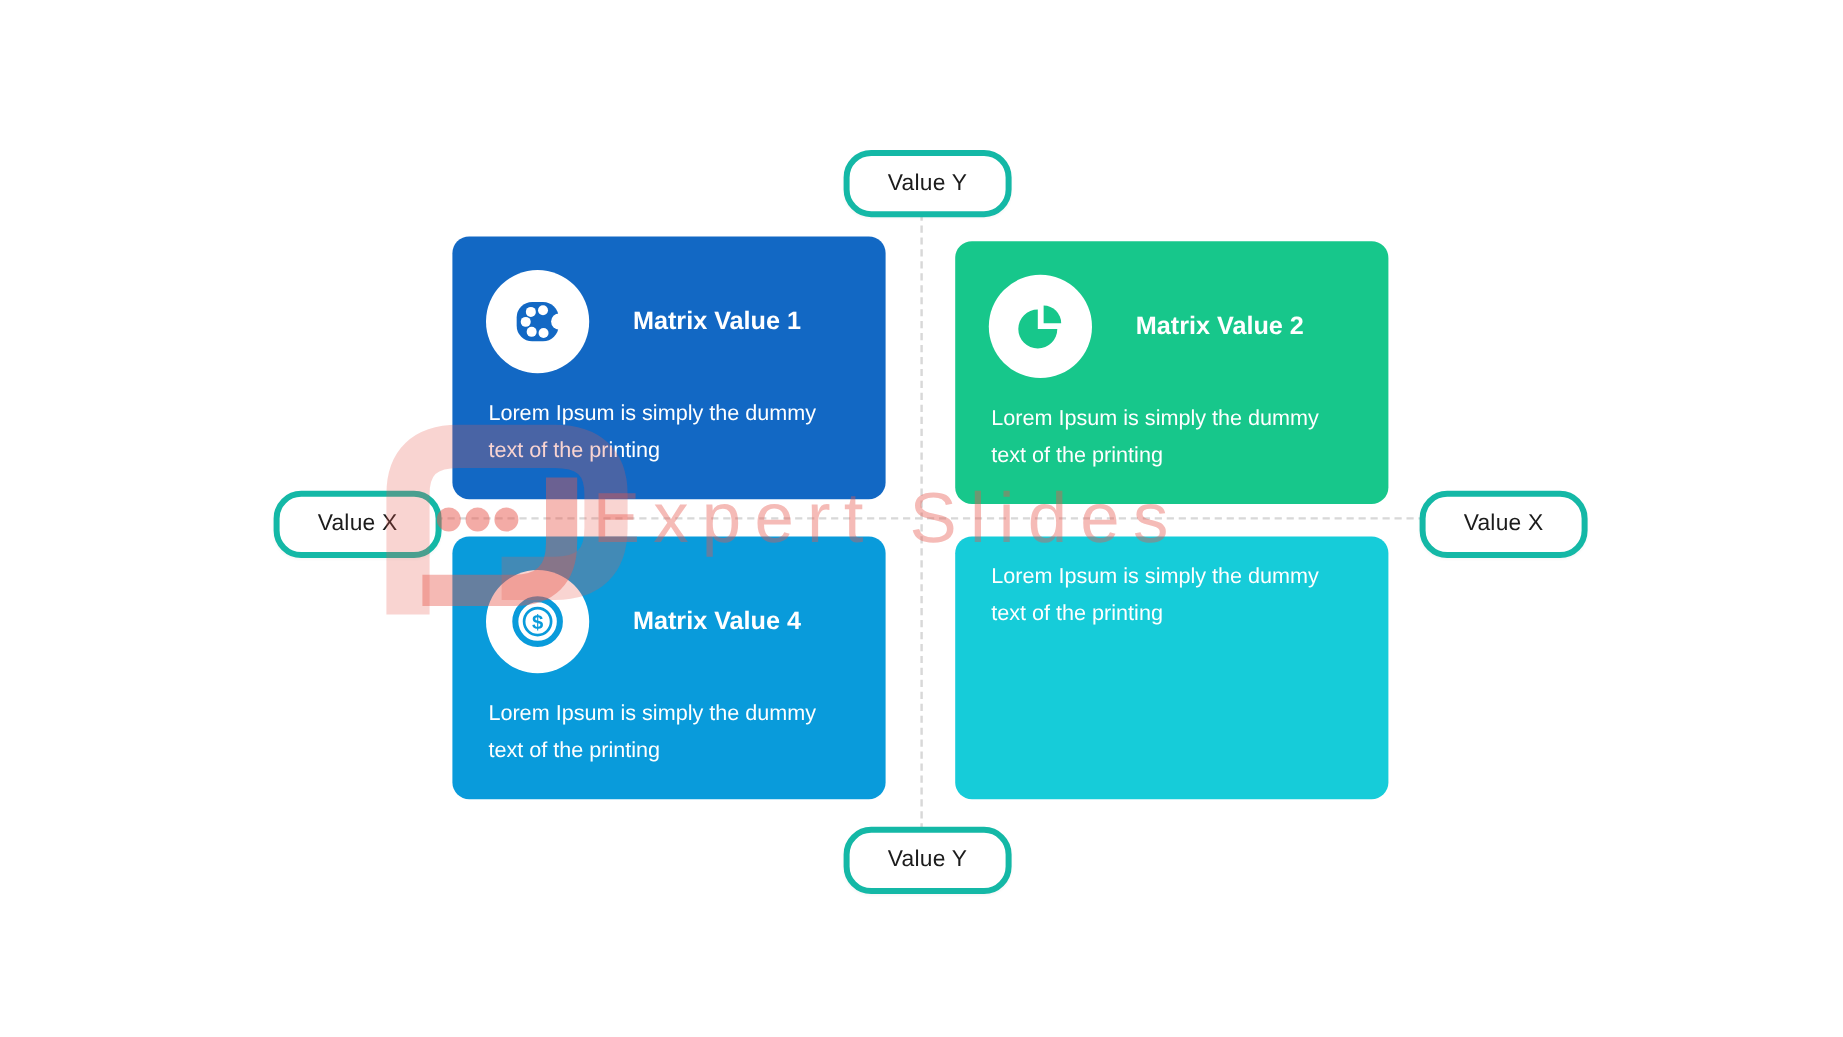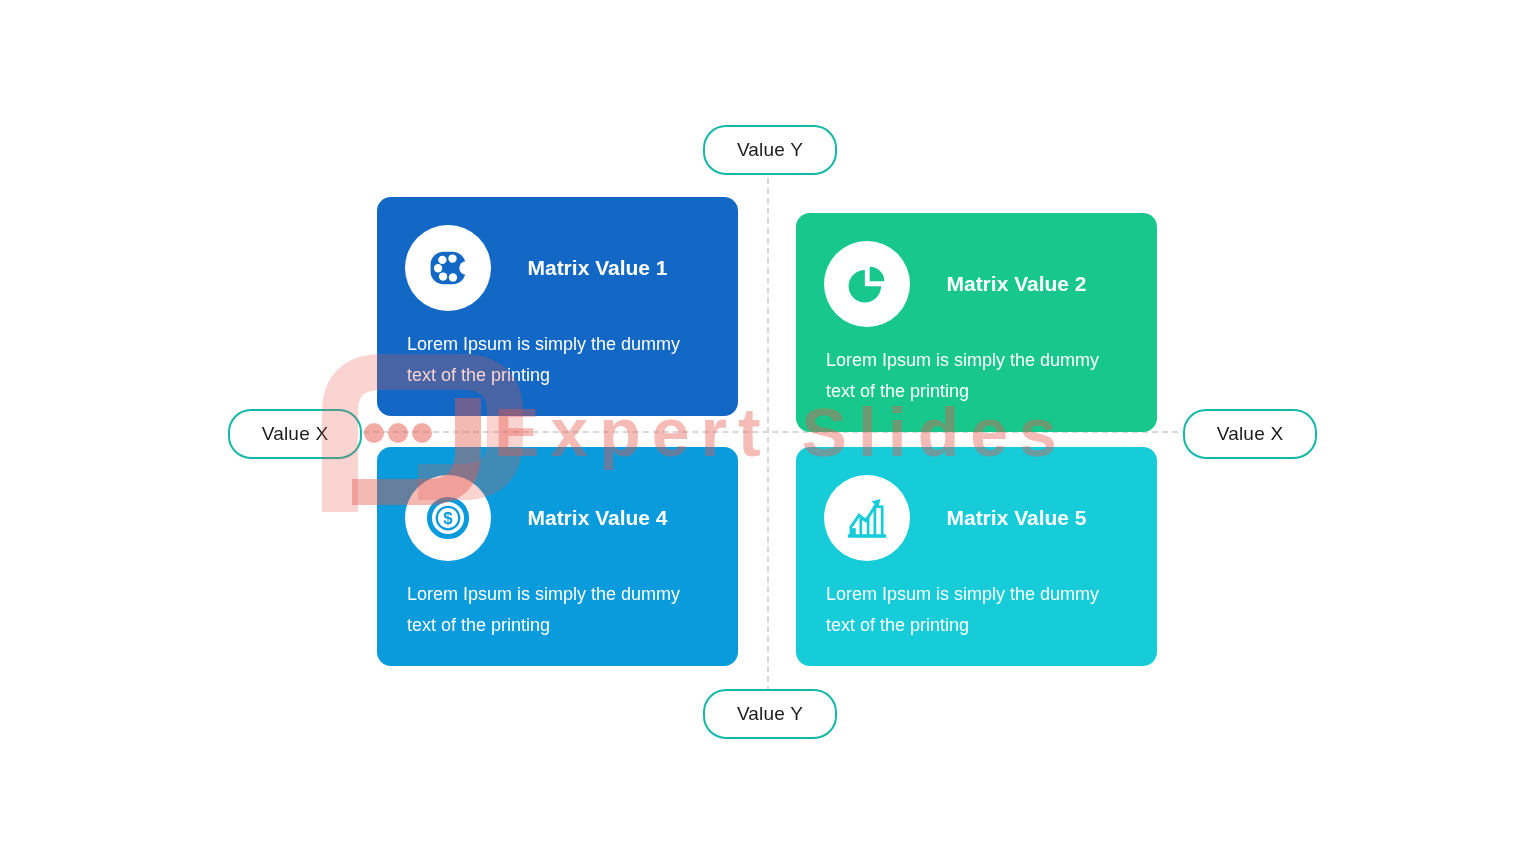--- a/index.html
+++ b/index.html
@@ -16,37 +16,37 @@
     border-left:2px dashed #d8d8d8;z-index:1;
   }
   .hline{
     position:absolute;top:431px;left:293px;width:955px;height:0;
     border-top:2px dashed #d8d8d8;z-index:1;
   }
 
   
   .pill{
     position:absolute;width:130px;height:46px;z-index:3;
-    background:#ffffff;border:2px solid #14b8a6;border-radius:23px;
+    background:#ffffff;border:5px solid #14b8a6;border-radius:23px;
     display:flex;align-items:center;justify-content:center;
     font-size:19px;color:#1c1c1c;letter-spacing:.2px;
     box-shadow:0 1px 2px rgba(0,0,0,0.03);
   }
   .pill.top{left:703px;top:125px;}
   .pill.bottom{left:703px;top:689px;}
   .pill.left{left:228px;top:409px;}
   .pill.right{left:1183px;top:409px;}
 
   
   .card{
     position:absolute;width:361px;height:219px;border-radius:14px;z-index:2;
     color:#ffffff;
   }
   .card.q1{left:377px;top:197px;}
-  .card.q2{left:796px;top:213px;}
+  .card.q2{left:796px;top:201px;}
   .card.q3{left:377px;top:447px;}
   .card.q4{left:796px;top:447px;}
   .card-head{
     display:flex;align-items:center;padding:28px 28px 0 28px;
   }
   .icon-circle{
     width:86px;height:86px;border-radius:50%;background:#ffffff;flex:none;
     display:flex;align-items:center;justify-content:center;
   }
   .card-title{
@@ -55,21 +55,21 @@
   }
   .card-body{
     margin:18px 30px 0 30px;max-width:302px;
     font-size:18px;line-height:31px;color:#ffffff;
   }
 
   
   .watermark{position:absolute;inset:0;z-index:4;pointer-events:none;}
   .wm-text{
     position:absolute;left:494px;top:383px;height:98px;line-height:98px;
-    font-size:68px;font-weight:700;letter-spacing:11px;white-space:nowrap;
+    font-size:59px;font-weight:400;letter-spacing:11px;white-space:nowrap;
     opacity:0.40;
   }
   .wm-logo{position:absolute;left:300px;top:352px;overflow:visible;}
 </style>
 </head>
 <body>
 
 <div class="stage">
 
   <div class="vline"></div>
@@ -114,33 +114,20 @@
           <circle cx="24" cy="24" r="10" fill="none" stroke="currentColor" stroke-width="2"></circle>
           <text x="24" y="29.5" text-anchor="middle" font-size="15" font-weight="bold" font-family="Liberation Sans, sans-serif" fill="currentColor">$</text>
         </svg>
       </div>
       <div class="card-title">Matrix Value 4</div>
     </div>
     <div class="card-body">Lorem Ipsum is simply the dummy text of the printing</div>
   </div>
 
   <div class="card q4" style="background: rgb(22, 204, 217);">
-    <div class="card-head">
-      <div class="icon-circle" style="color: rgb(22, 204, 217);">
-        <svg width="54" height="54" viewBox="0 0 48 48">
-          <path d="M7 40 H41" stroke="currentColor" stroke-width="3" fill="none"></path>
-          <rect x="8.5" y="33" width="5.5" height="7" fill="currentColor"></rect>
-          <rect x="18.5" y="25" width="6.5" height="15" fill="none" stroke="currentColor" stroke-width="2.4"></rect>
-          <rect x="31" y="14" width="6.5" height="26" fill="none" stroke="currentColor" stroke-width="2.4"></rect>
-          <polyline points="9,33 17,21.5 23,26.5 32.5,11.5" fill="none" stroke="currentColor" stroke-width="2.6"></polyline>
-          <polygon points="36,7 28.2,9.4 33.8,14.8" fill="currentColor"></polygon>
-        </svg>
-      </div>
-      <div class="card-title">Matrix Value 5</div>
-    </div>
     <div class="card-body">Lorem Ipsum is simply the dummy text of the printing</div>
   </div>
 
   <div class="pill top">
     <span>Value Y</span>
   </div>
   <div class="pill bottom">
     <span>Value Y</span>
   </div>
   <div class="pill left">

